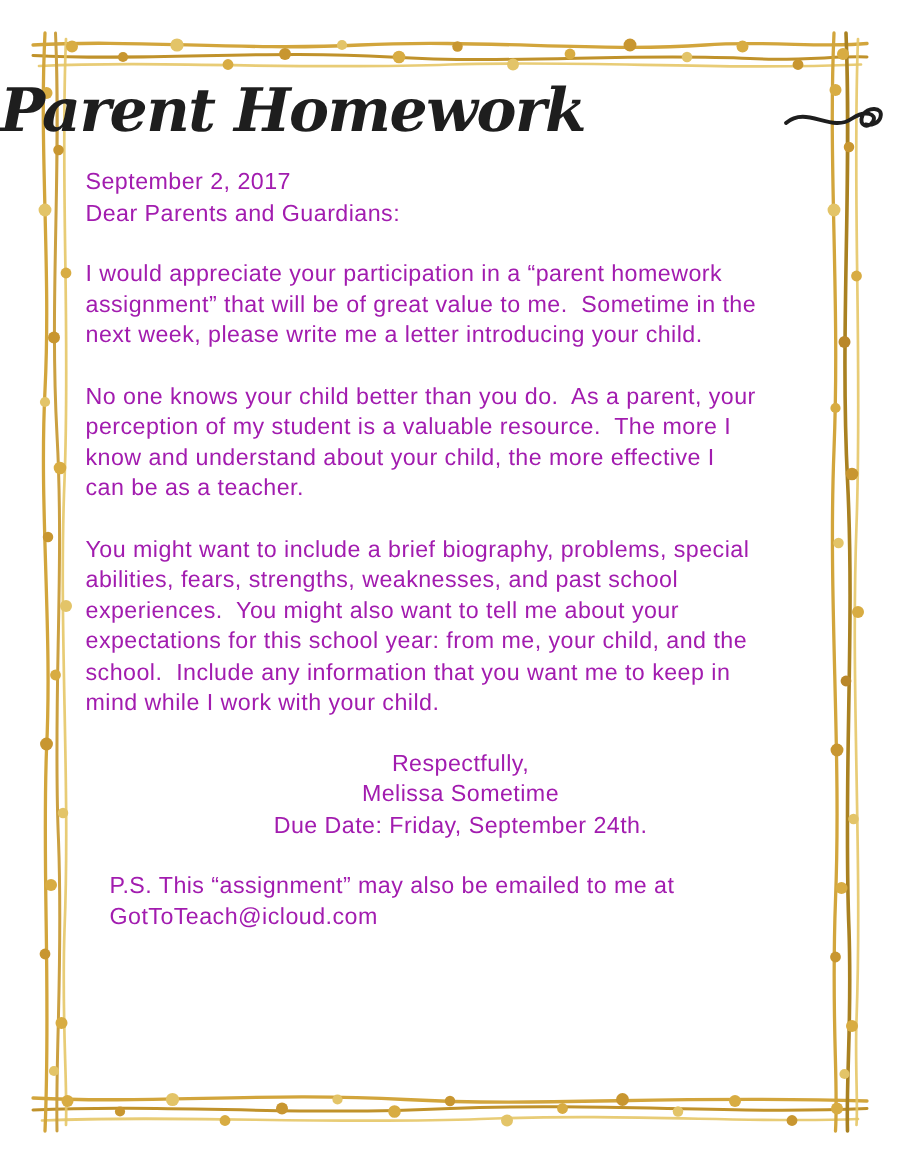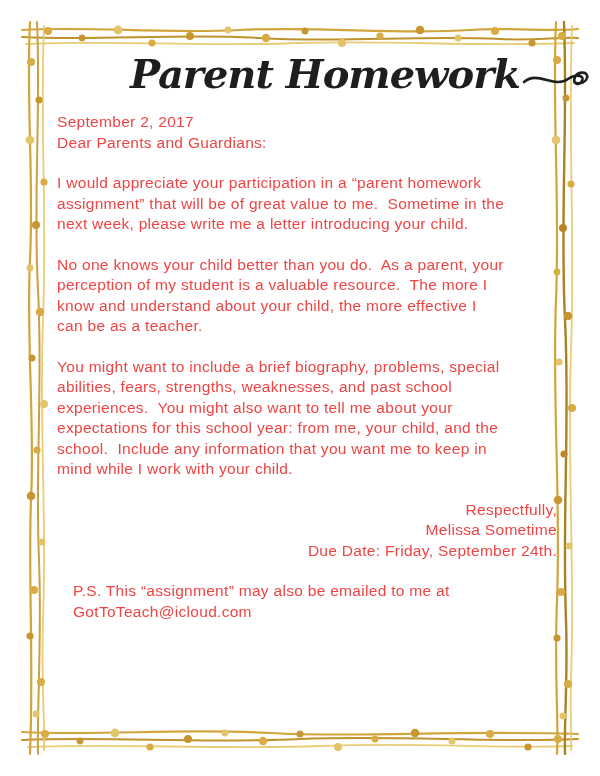--- a/index.html
+++ b/index.html
@@ -21,58 +21,58 @@
     width: 600px;
     height: 776px;
     pointer-events: none;
   }
   .title-row {
     position: absolute;
     top: 48px;
     left: 0;
     width: 600px;
     display: flex;
-    justify-content: flex-end;
+    justify-content: space-between;
     align-items: center;
     gap: 2px;
   }
   .title-text {
     font-family: "DejaVu Serif", serif;
     font-style: italic;
     font-weight: bold;
     font-size: 40px;
     letter-spacing: -1px;
     color: #1e1e1e;
     white-space: nowrap;
   }
   .flourish {
     margin-top: 14px;
   }
   .content {
     position: absolute;
     top: 112px;
     left: 57px;
     width: 500px;
-    color: #ef4444;
+    color: #a21caf;
     font-size: 15.5px;
     line-height: 20.5px;
     letter-spacing: 0.3px;
   }
   .content .line {
     white-space: pre-wrap;
   }
   .para {
     margin: 0 0 20px 0;
     white-space: pre-wrap;
   }
   .date-block {
     margin: 0 0 20px 0;
   }
   .closing-block {
-    text-align: right;
+    text-align: center;
     margin: 0 0 20px 0;
   }
   .ps-block {
     margin: 16px;
     white-space: pre-wrap;
   }
 </style>
 </head>
 <body>
 

